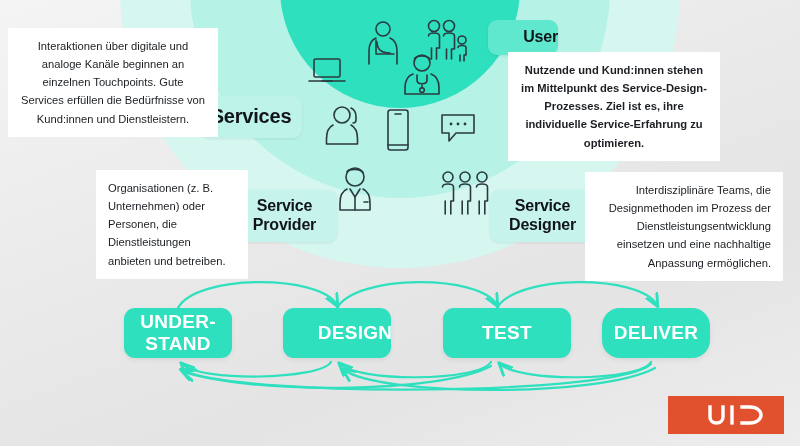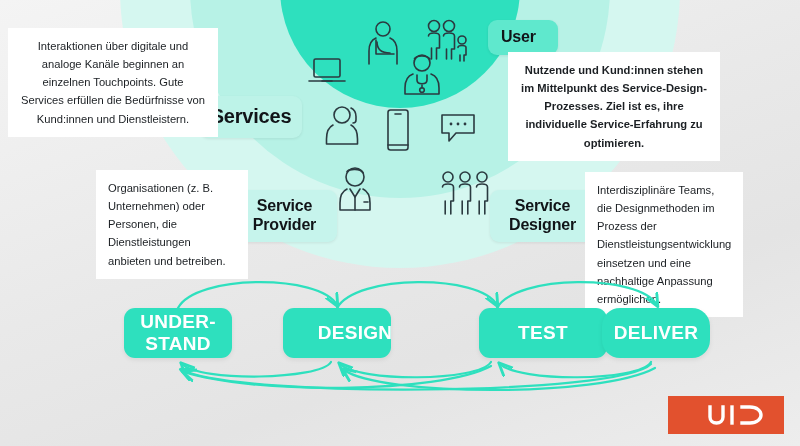--- a/index.html
+++ b/index.html
@@ -56,37 +56,37 @@
     text-align: center;
     font-weight: bold;
     color: #111418;
     border-radius: 9px;
     line-height: 1.16;
     letter-spacing: -0.2px;
     box-shadow: 0 1px 3px rgba(0,0,0,0.08);
   }
   #chip-services   { left: 200px; top: 96px;  width: 102px; height: 42px; font-size: 20px; background: #bdf3e8; }
   #chip-user       { left: 488px; top: 20px;  width:  70px; height: 35px; font-size: 16px;
-                     background: #5fe8cd; justify-content: flex-start; padding-left: 13px; }
+                     background: #5fe8cd; justify-content: flex-end; padding-left: 13px; }
   #chip-provider   { left: 232px; top: 190px; width: 105px; height: 52px; font-size: 16px; background: #c6f4ec; }
   #chip-designer   { left: 490px; top: 190px; width: 105px; height: 52px; font-size: 16px; background: #c6f4ec; }
 
   
   .note {
     position: absolute;
     background: #ffffff;
     color: #1b1f23;
     font-size: 11.2px;
     line-height: 1.62;
     padding: 9px 12px;
   }
   #note-services { left: 8px;   top: 28px;  width: 210px; text-align: center;  }
   #note-user     { left: 508px; top: 52px;  width: 212px; text-align: center; font-weight: bold;  }
   #note-provider { left: 96px;  top: 170px; width: 152px; text-align: left;  }
-  #note-designer { left: 585px; top: 172px; width: 158px; text-align: left; }
+  #note-designer { left: 585px; top: 172px; width: 198px; text-align: right; }
 
   
   #flow { position: absolute; left: 0; top: 272px; width: 800px; height: 130px; }
   #flow-arcs { position: absolute; left: 0; top: 0; width: 800px; height: 130px; }
 
   .step {
     position: absolute;
     display: flex;
     align-items: center;
     justify-content: center;
@@ -95,21 +95,21 @@
     color: #ffffff;
     font-weight: bold;
     font-size: 19px;
     line-height: 1.16;
     border-radius: 11px;
     letter-spacing: 0.3px;
     box-shadow: 0 2px 5px rgba(0,0,0,0.07);
   }
   #step-0 { left: 124px; top: 36px; width: 108px; height: 50px; text-align: center; }
   #step-1 { left: 283px; top: 36px; width: 108px; height: 50px; padding-left: 36px; }
-  #step-2 { left: 443px; top: 36px; width: 128px; height: 50px; margin-left: 36px; }
+  #step-2 { left: 443px; top: 36px; width: 128px; height: 50px; }
   #step-3 { left: 602px; top: 36px; width: 108px; height: 50px; border-radius: 18px; }
 
   
   #logo {
     position: absolute;
     left: 668px; top: 396px;
     width: 116px; height: 38px;
     background: #e2512e;
     display: flex;
     align-items: center;

